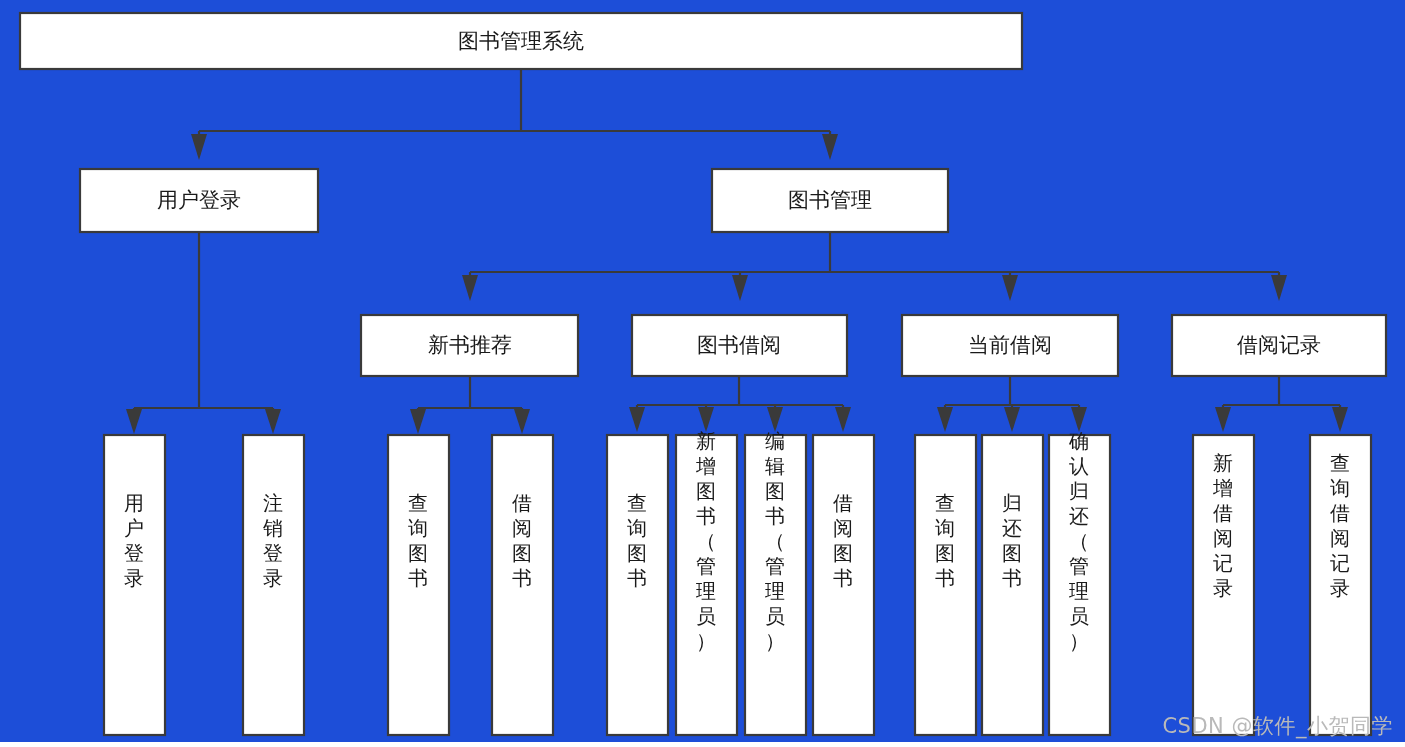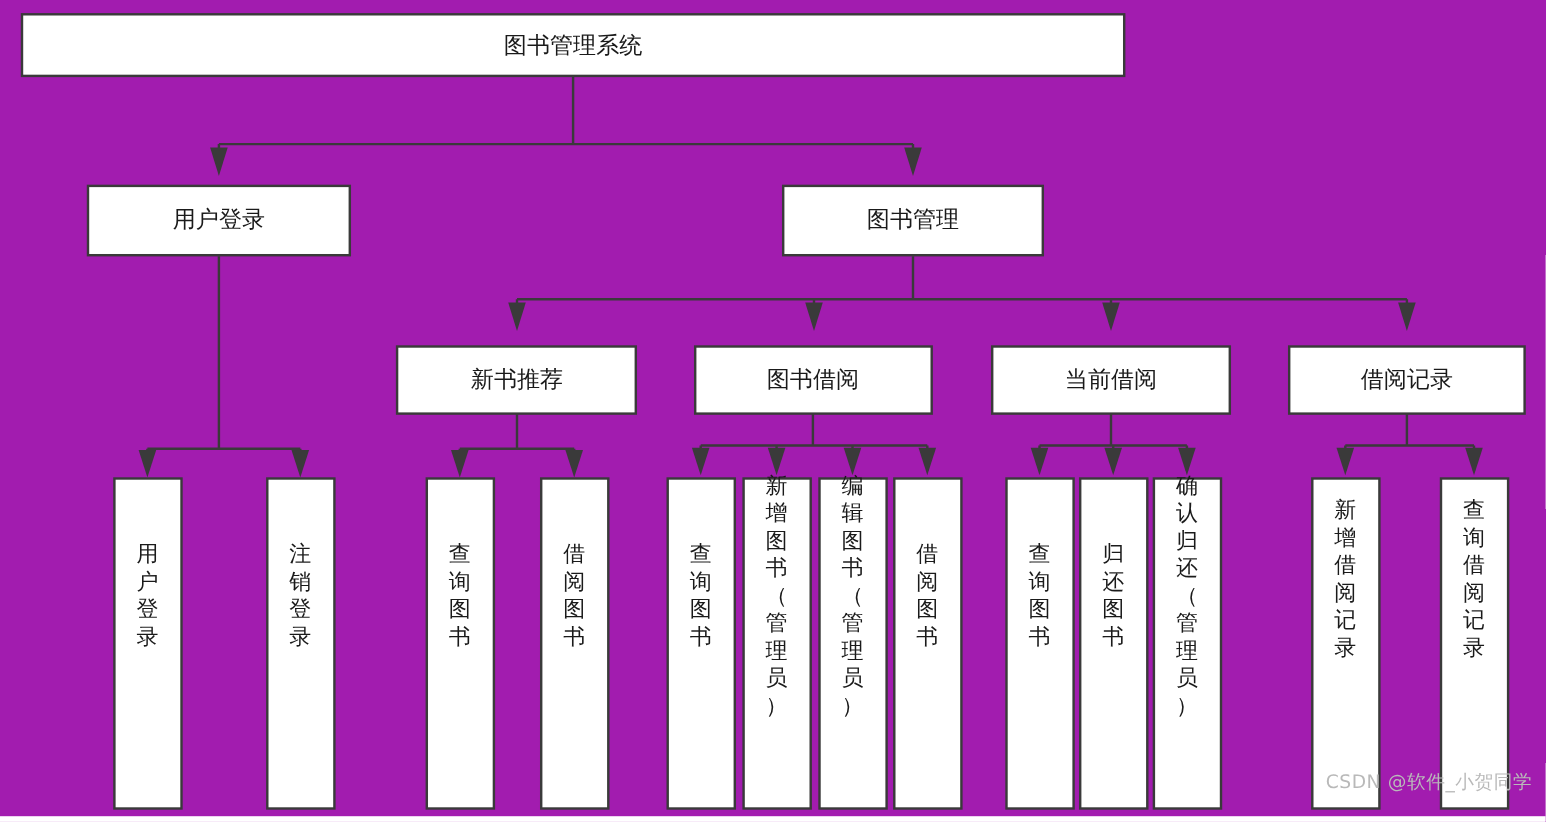--- a/index.html
+++ b/index.html
@@ -10,21 +10,21 @@
   body {
     width: 1405px;
     height: 747px;
     font-family: "DejaVu Sans", "Liberation Sans", sans-serif;
     overflow: hidden;
   }
   #diagram-root {
     position: relative;
     width: 1405px;
     height: 742px;
-    background: #a21caf;
+    background: #1d4ed8;
   }
   svg.diagram-svg {
     position: absolute;
     left: 0;
     top: 0;
     width: 1405px;
     height: 747px;
   }
   .node-box {
     fill: #ffffff;
@@ -49,23 +49,23 @@
   }
   .node-label-vertical {
     font-family: "DejaVu Sans", "Liberation Sans", sans-serif;
     font-size: 20px;
     fill: #1a1a1a;
     text-anchor: middle;
   }
   .watermark-text {
     position: absolute;
     right: 12px;
-    bottom: 20px;
-    font-family: "DejaVu Sans", "Liberation Sans", sans-serif;
-    font-size: 17px;
+    bottom: 2px;
+    font-family: "DejaVu Sans", "Liberation Sans", sans-serif;
+    font-size: 21px;
     color: #b9b9b9;
     letter-spacing: 0.5px;
     white-space: nowrap;
     pointer-events: none;
   }
 </style>
 </head>
 <body>
 
 <div id="diagram-root">

